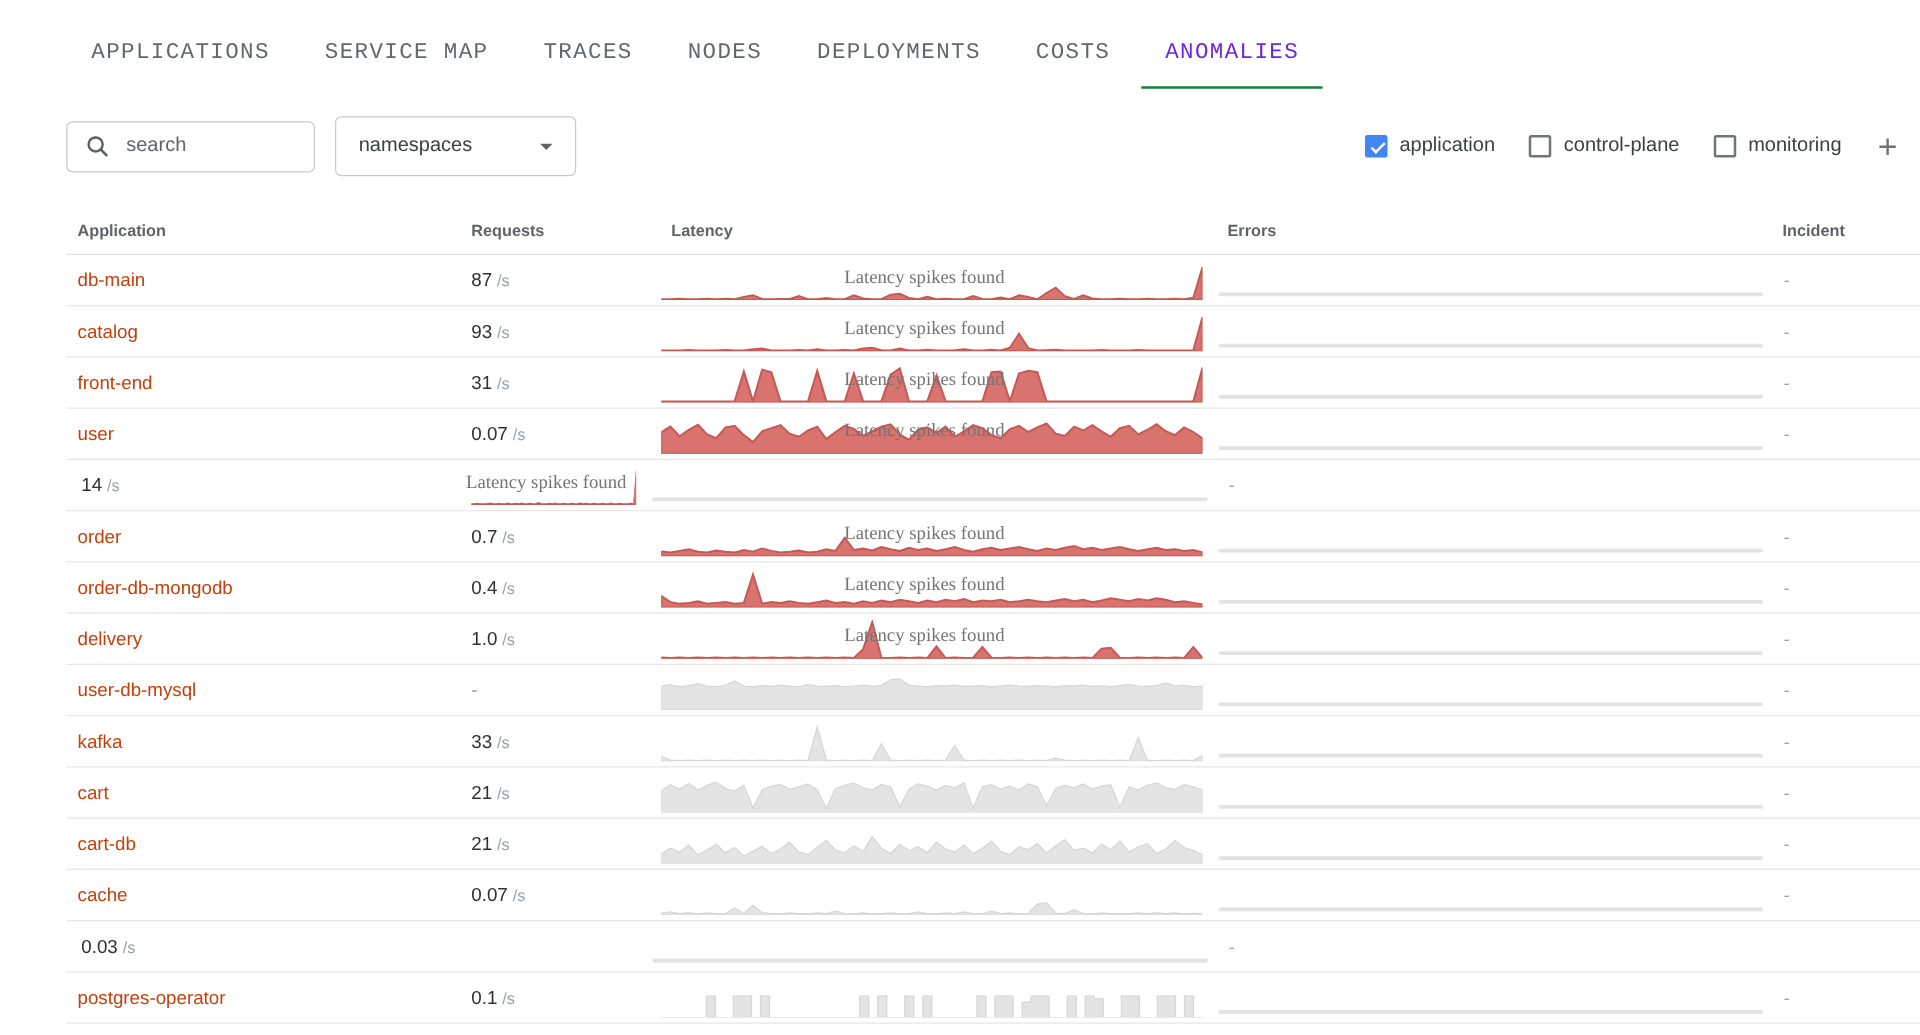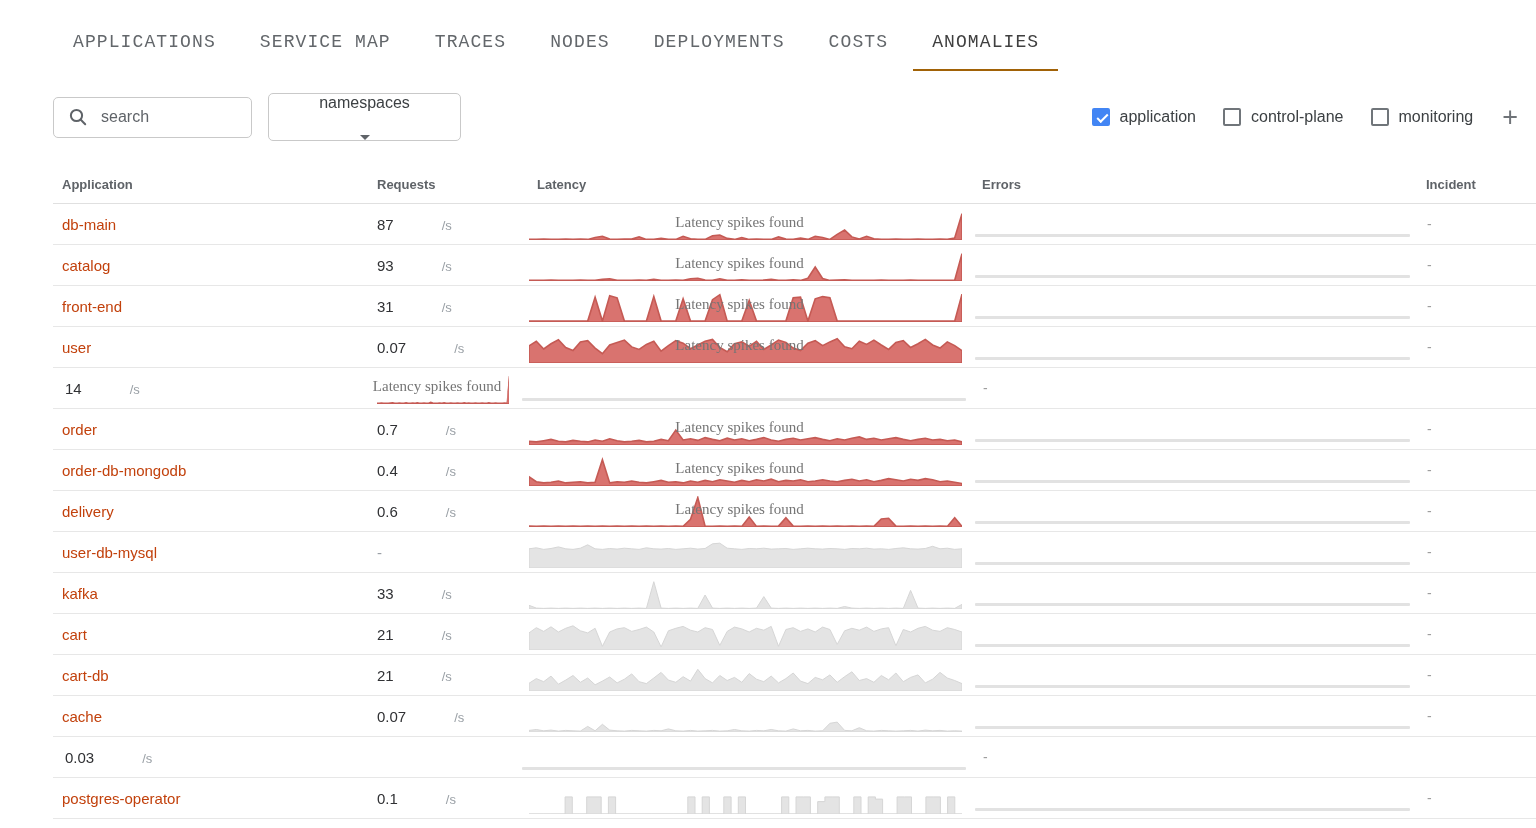--- a/index.html
+++ b/index.html
@@ -10,38 +10,38 @@
     font-family:"Liberation Sans", sans-serif;
     -webkit-font-smoothing:antialiased;
   }
 
   
   .tabs { display:flex; gap:6px; margin:20px 0 0 54px; }
   .tab {
     font-size:18px; letter-spacing:1.1px; text-transform:uppercase;
     color:#63676b; padding:12px 19px 17px; cursor:pointer; white-space:nowrap;font-family:Liberation Mono, monospace;
   }
-  .tab.active { color:#404040; border-bottom:2px solid #a16207; }
+  .tab.active { color:#6d28d9; border-bottom:2px solid #15803d; }
 
   
   .filters { display:flex; align-items:center; margin:22px 16px 0 53px; }
   .searchbox {
     width:199px; height:41px; border:1px solid #c9c9c9; border-radius:5px;
     display:flex; align-items:center; padding:0 14px; gap:11px; background:#fff;
   }
   .searchbox svg { flex:0 0 auto; }
   .searchbox input {
     border:0; outline:0; width:100%; font-size:16px; color:#3c4043;
     font-family:"Liberation Sans", sans-serif; background:transparent;
   }
   .searchbox input::placeholder { color:#5f6368; opacity:1; }
   .nsbox {
     margin-left:16px; width:193px; height:48px; border:1px solid #c9c9c9; border-radius:5px;
     display:flex; align-items:center; justify-content:space-between;
-    padding:0 18px; font-size:16px; color:#3c4043; cursor:pointer; background:#fff;flex-direction:column;
+    padding:0 18px; font-size:16px; color:#3c4043; cursor:pointer; background:#fff;
   }
   .caret { width:0; height:0; border-left:5px solid transparent; border-right:5px solid transparent; border-top:5px solid #5f6368; }
   .right-filters { margin-left:auto; display:flex; align-items:center; gap:27px; }
   .chk { display:flex; align-items:center; gap:10px; font-size:16px; color:#3c4043; cursor:pointer; }
   .box { width:18px; height:18px; border:2px solid #70757a; border-radius:2px; position:relative; background:#fff; }
   .box.checked { background:#4285f4; border-color:#4285f4; }
   .box.checked::after {
     content:""; position:absolute; left:3px; top:4px; width:9px; height:4px;
     border-left:2px solid #fff; border-bottom:2px solid #fff; transform:rotate(-45deg);
   }
@@ -54,21 +54,21 @@
   .table { margin:25px 0 0 53px; }
   .grid-cols { display:grid; grid-template-columns:312px 152px 453px 444px 1fr; }
   .thead { height:38px; align-items:center; border-bottom:1px solid #e0e0e0; }
   .th { font-size:13px; font-weight:bold; color:#5f6368; padding-left:12px; }
   .th:first-child { padding-left:9px; }
   .th-latency { padding-left:20px; }
 
   .row { height:41px; border-bottom:1px solid #e7e7e7; position:relative; }
   .cell-app { display:flex; align-items:center; padding-left:9px; overflow:hidden; }
   .app-link { color:#c2410c; font-size:15px; text-decoration:none; cursor:pointer; white-space:nowrap; }
-  .cell-req { display:flex; align-items:baseline; align-self:center; padding-left:12px;gap:44px; }
+  .cell-req { display:flex; align-items:baseline; align-self:center; padding-left:12px; }
   .req-v { font-size:15px; color:#303134; }
   .req-v.muted { color:#9aa0a6; }
   .req-u { font-size:13px; color:#9aa0a6; margin-left:4px; }
   .cell-lat { position:relative; display:flex; align-items:flex-end; padding:0 8px 4px 12px;font-family:Liberation Serif, serif; }
   .spark { display:block; width:433px; height:31px; }
   .lat-label {
     position:absolute; left:0; right:8px; top:50%; transform:translateY(-58%);
     text-align:center; font-size:15px; color:#757575; pointer-events:none; white-space:nowrap;
   }
   .cell-err { display:flex; align-items:flex-end; padding:0 4px 7px 5px; }
@@ -268,21 +268,21 @@
     </div>
     <div class="cell-inc">
       <span>-</span>
     </div>
   </div>
       <div class="row grid-cols">
     <div class="cell-app">
       <a class="app-link">delivery</a>
     </div>
     <div class="cell-req">
-      <span class="req-v">0.6</span>
+      <span class="req-v">1.0</span>
       <span class="req-u">/s</span>
     </div>
     <div class="cell-lat">
       <svg viewBox="0 0 433 31" preserveAspectRatio="none" class="spark">
             <path d="M0 31 L0.0 30.1 L7.3 30.4 L14.7 30.1 L22.0 30.4 L29.4 30.1 L36.7 30.4 L44.0 30.1 L51.4 30.4 L58.7 30.1 L66.1 30.4 L73.4 30.1 L80.7 30.4 L88.1 30.1 L95.4 30.4 L102.7 30.1 L110.1 30.4 L117.4 30.1 L124.8 30.4 L132.1 30.1 L139.4 30.4 L146.8 30.1 L154.1 30.4 L161.5 23.3 L168.8 1.6 L176.1 30.1 L183.5 30.4 L190.8 30.1 L198.2 30.4 L205.5 30.1 L212.8 30.4 L220.2 21.1 L227.5 30.4 L234.8 30.1 L242.2 30.4 L249.5 30.1 L256.9 21.7 L264.2 30.1 L271.5 30.4 L278.9 30.1 L286.2 30.4 L293.6 30.1 L300.9 30.4 L308.2 30.1 L315.6 30.4 L322.9 30.1 L330.3 30.4 L337.6 30.1 L344.9 30.4 L352.3 22.9 L359.6 22.3 L366.9 30.1 L374.3 30.4 L381.6 30.1 L389.0 30.4 L396.3 30.1 L403.6 30.4 L411.0 30.1 L418.3 30.4 L425.7 21.7 L433.0 30.4 L433 31 Z" fill="#d9736f" stroke="#c55a54" stroke-width="1.6"></path>
           </svg>
           <div class="lat-label">Latency spikes found</div>
     </div>
     <div class="cell-err">
       <div class="err-line"></div>

